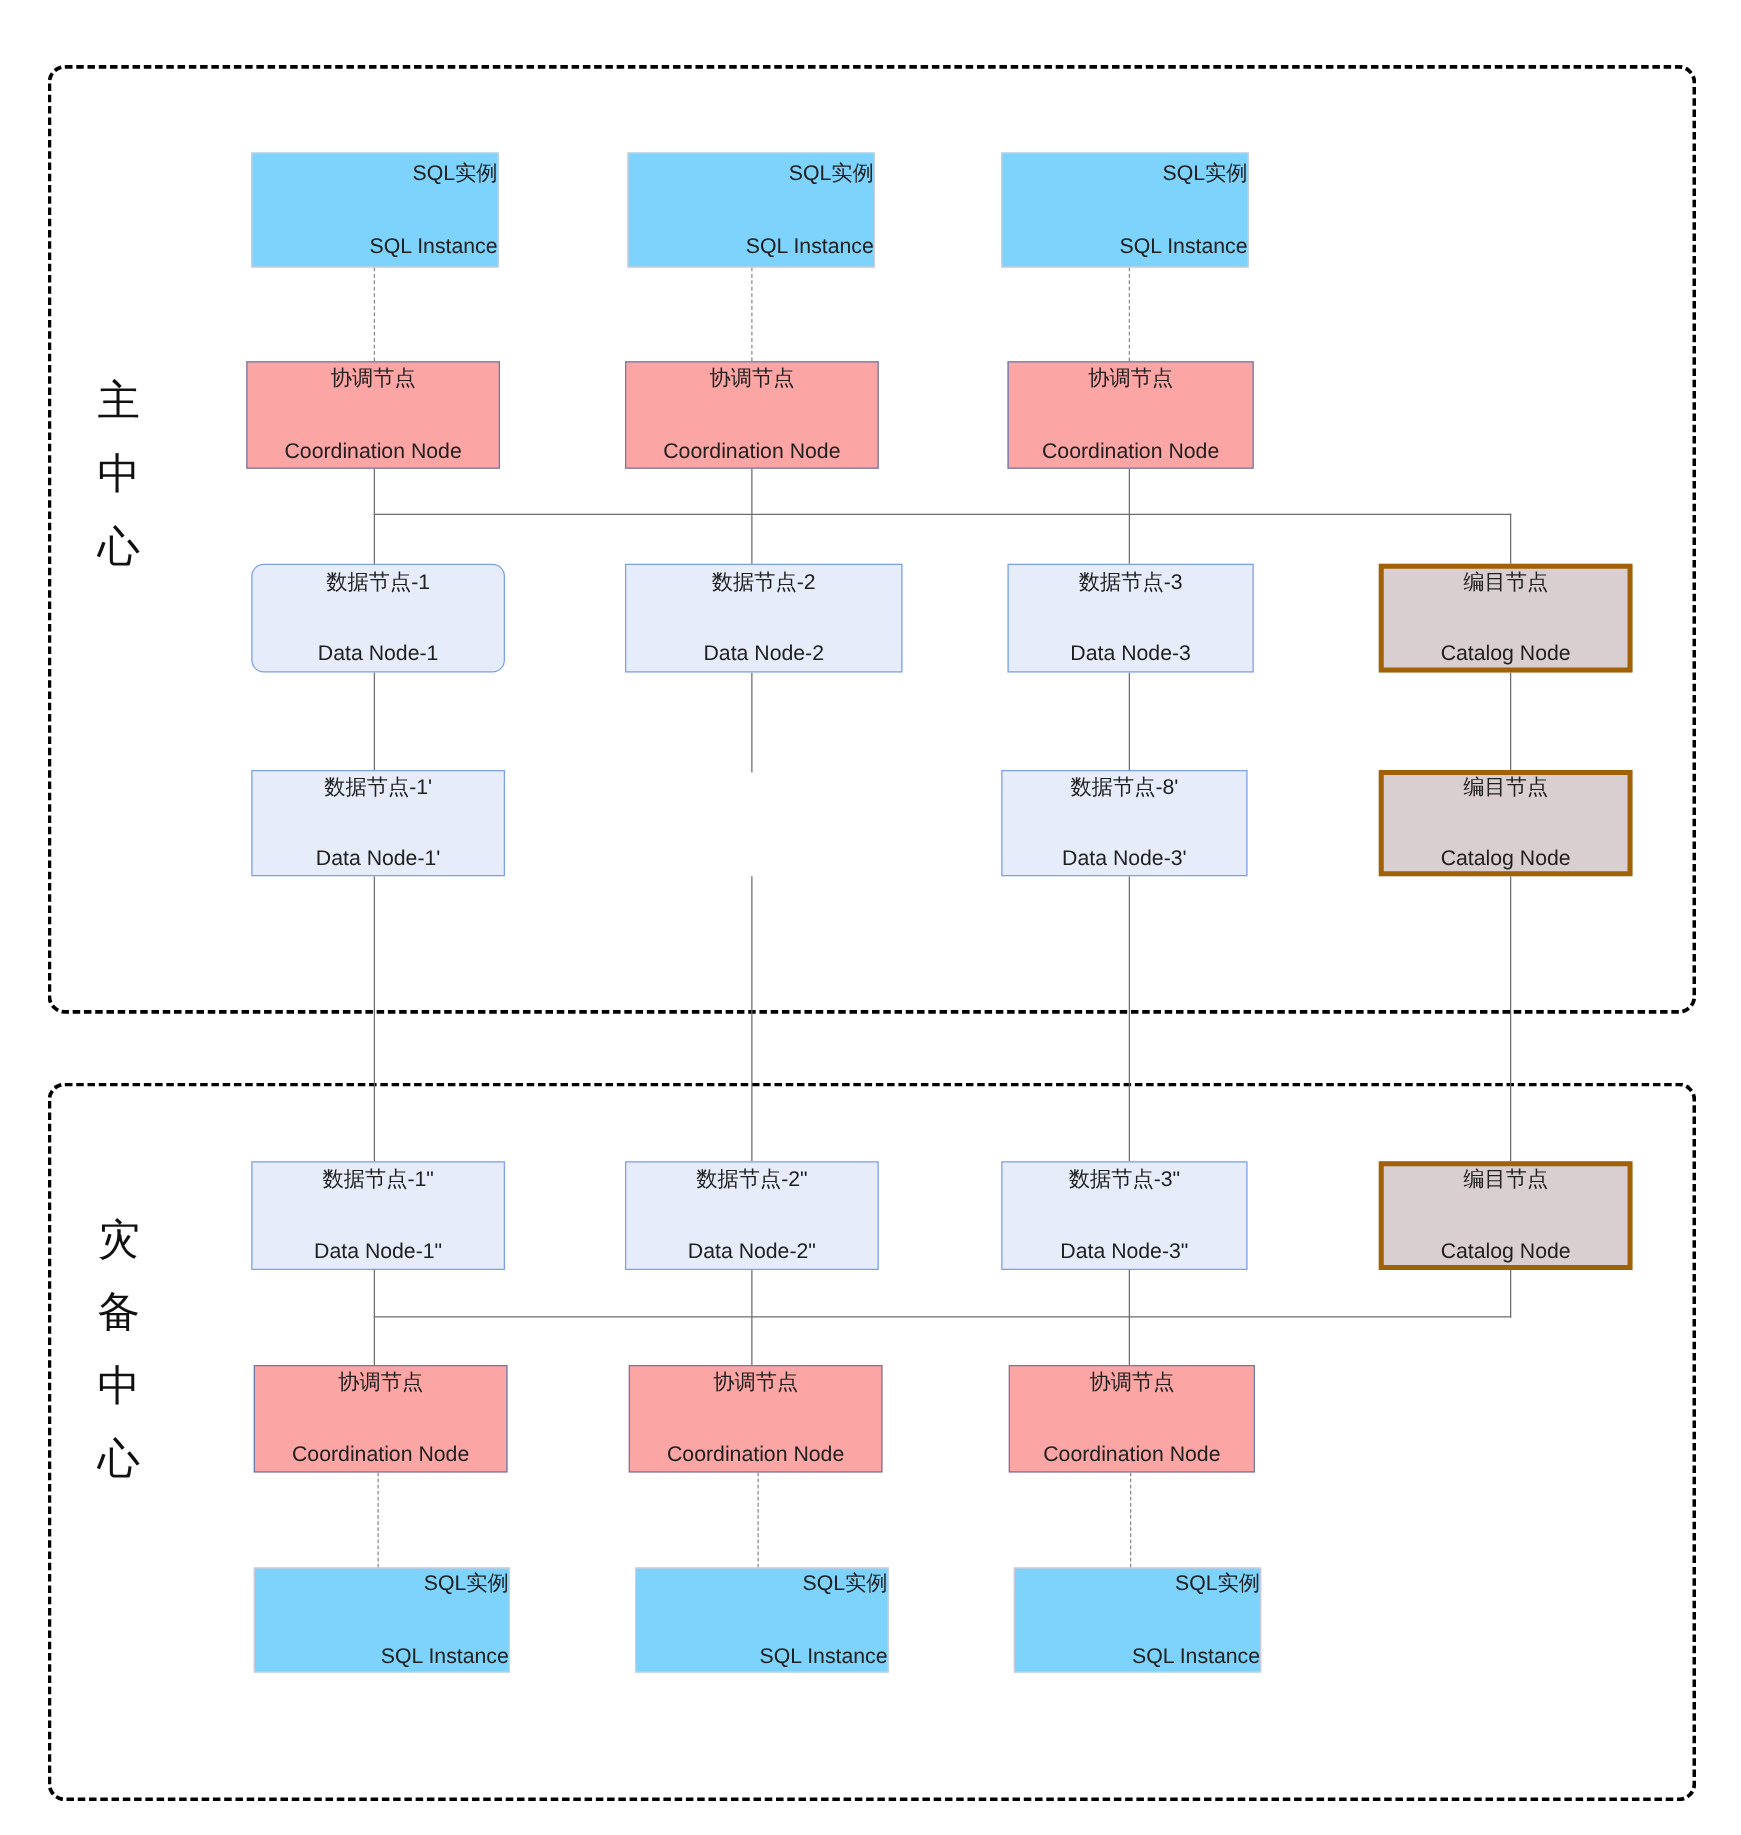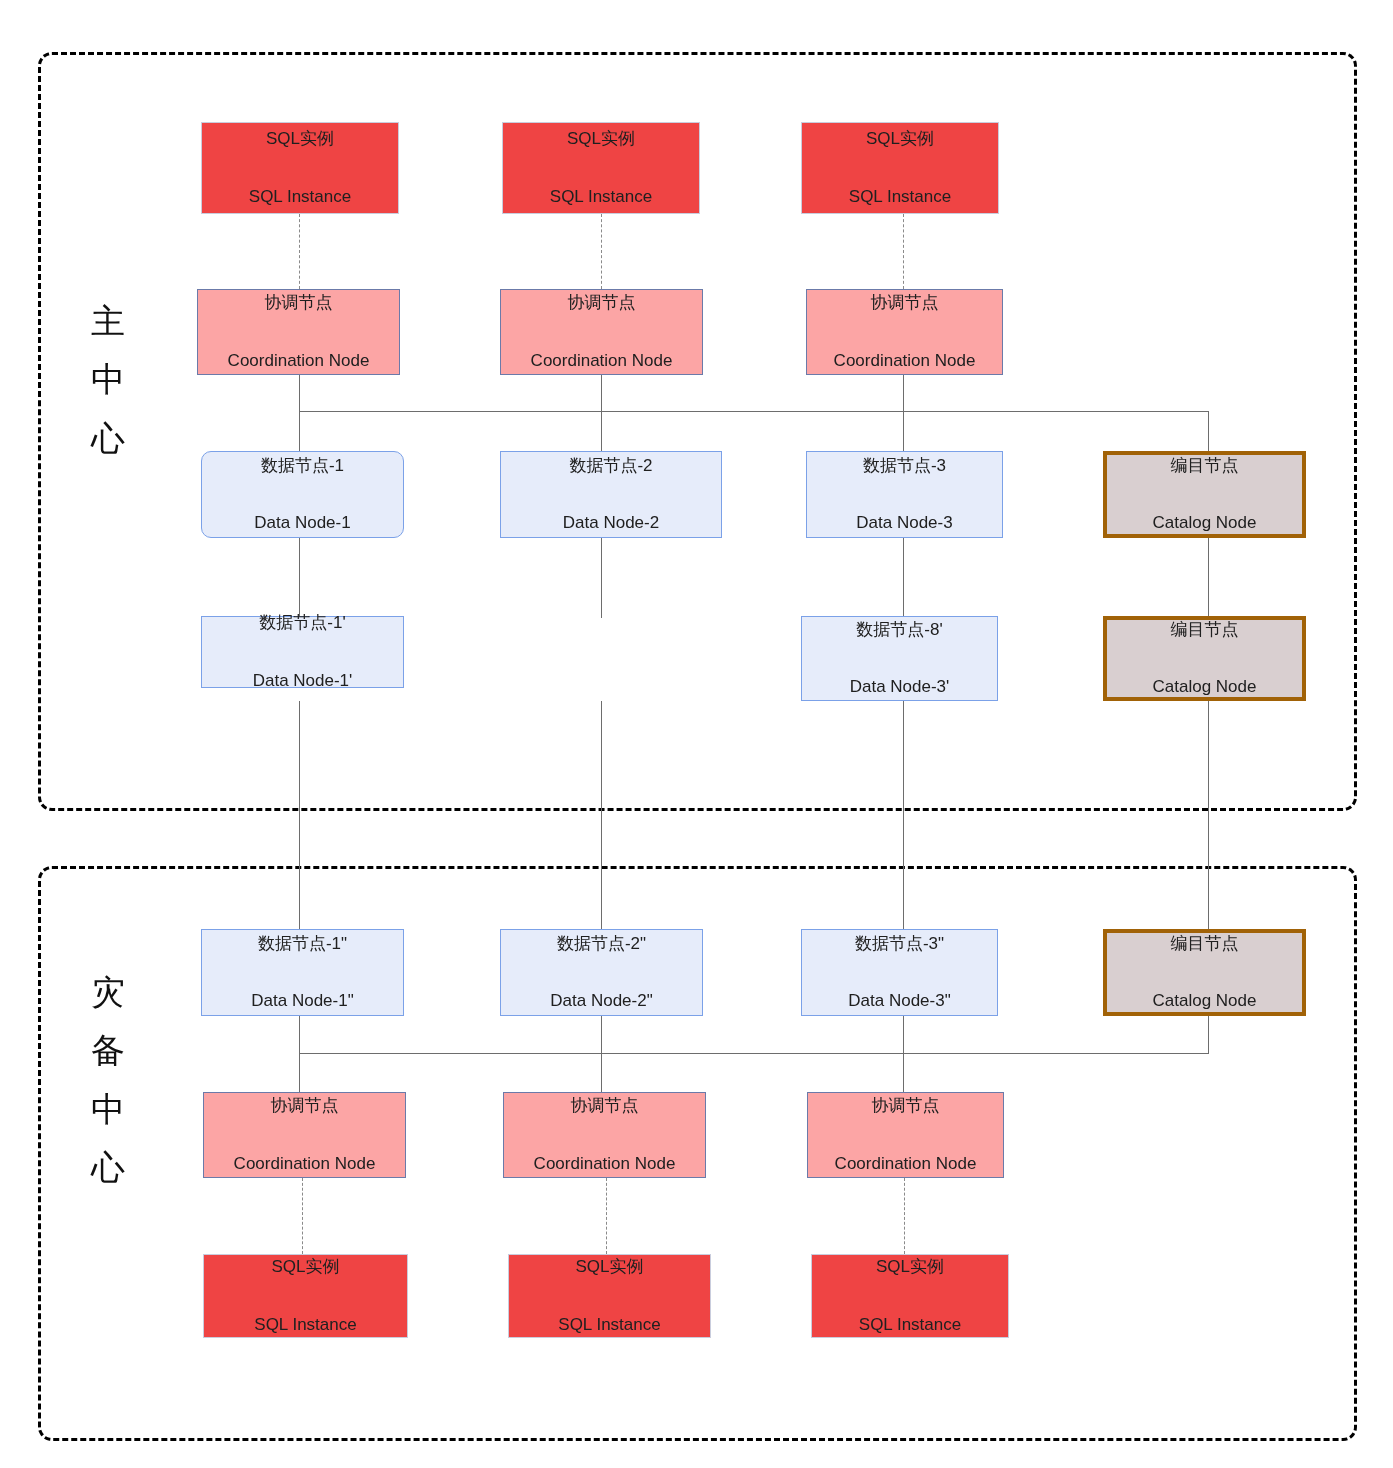--- a/index.html
+++ b/index.html
@@ -27,21 +27,21 @@
     background: transparent;
   }
 
   
   .zone-label {
     position: absolute;
     font-size: 34px;
     color: #111111;
     line-height: 1.72;
     letter-spacing: 0px;
-    text-align: center;
+    text-align: left;
     width: 60px;
     white-space: normal;
     word-break: break-all;
     font-weight: 400;
   }
 
   
   .node {
     position: absolute;
     box-sizing: border-box;
@@ -54,22 +54,23 @@
     z-index: 5;
   }
   .node .ln {
     display: block;
     white-space: nowrap;
   }
   .node .ln-cn { font-size: 17px; color: #202020; }
   .node .ln-en { font-size: 17px; color: #202020; margin-top: 35px; }
 
   .node.sql {
-    background: #ef4444;
+    background: #7dd3fc;
     border: 1px solid #c9cddd;
+    align-items: flex-end;
   }
   .node.coord {
     background: #fca5a5;
     border: 1px solid #6b7aa9;
   }
   .node.data {
     background: #e6ecfa;
     border: 1px solid #7ba1e8;
   }
   .node.catalog {
@@ -162,21 +163,21 @@
   </div>
   <div class="node data" style="left:806px; top:451px; width:197px; height:87px;">
     <span class="ln ln-cn">数据节点-3</span>
     <span class="ln ln-en">Data Node-3</span>
   </div>
   <div class="node catalog" style="left:1103px; top:451px; width:203px; height:87px;">
     <span class="ln ln-cn">编目节点</span>
     <span class="ln ln-en">Catalog Node</span>
   </div>
 
-  <div class="node data" style="left:201px; top:616px; width:203px; height:72px;">
+  <div class="node data" style="left:201px; top:616px; width:203px; height:85px;">
     <span class="ln ln-cn">数据节点-1'</span>
     <span class="ln ln-en">Data Node-1'</span>
   </div>
   <div class="node data" style="left:801px; top:616px; width:197px; height:85px;">
     <span class="ln ln-cn">数据节点-8'</span>
     <span class="ln ln-en">Data Node-3'</span>
   </div>
   <div class="node catalog" style="left:1103px; top:616px; width:203px; height:85px;">
     <span class="ln ln-cn">编目节点</span>
     <span class="ln ln-en">Catalog Node</span>

